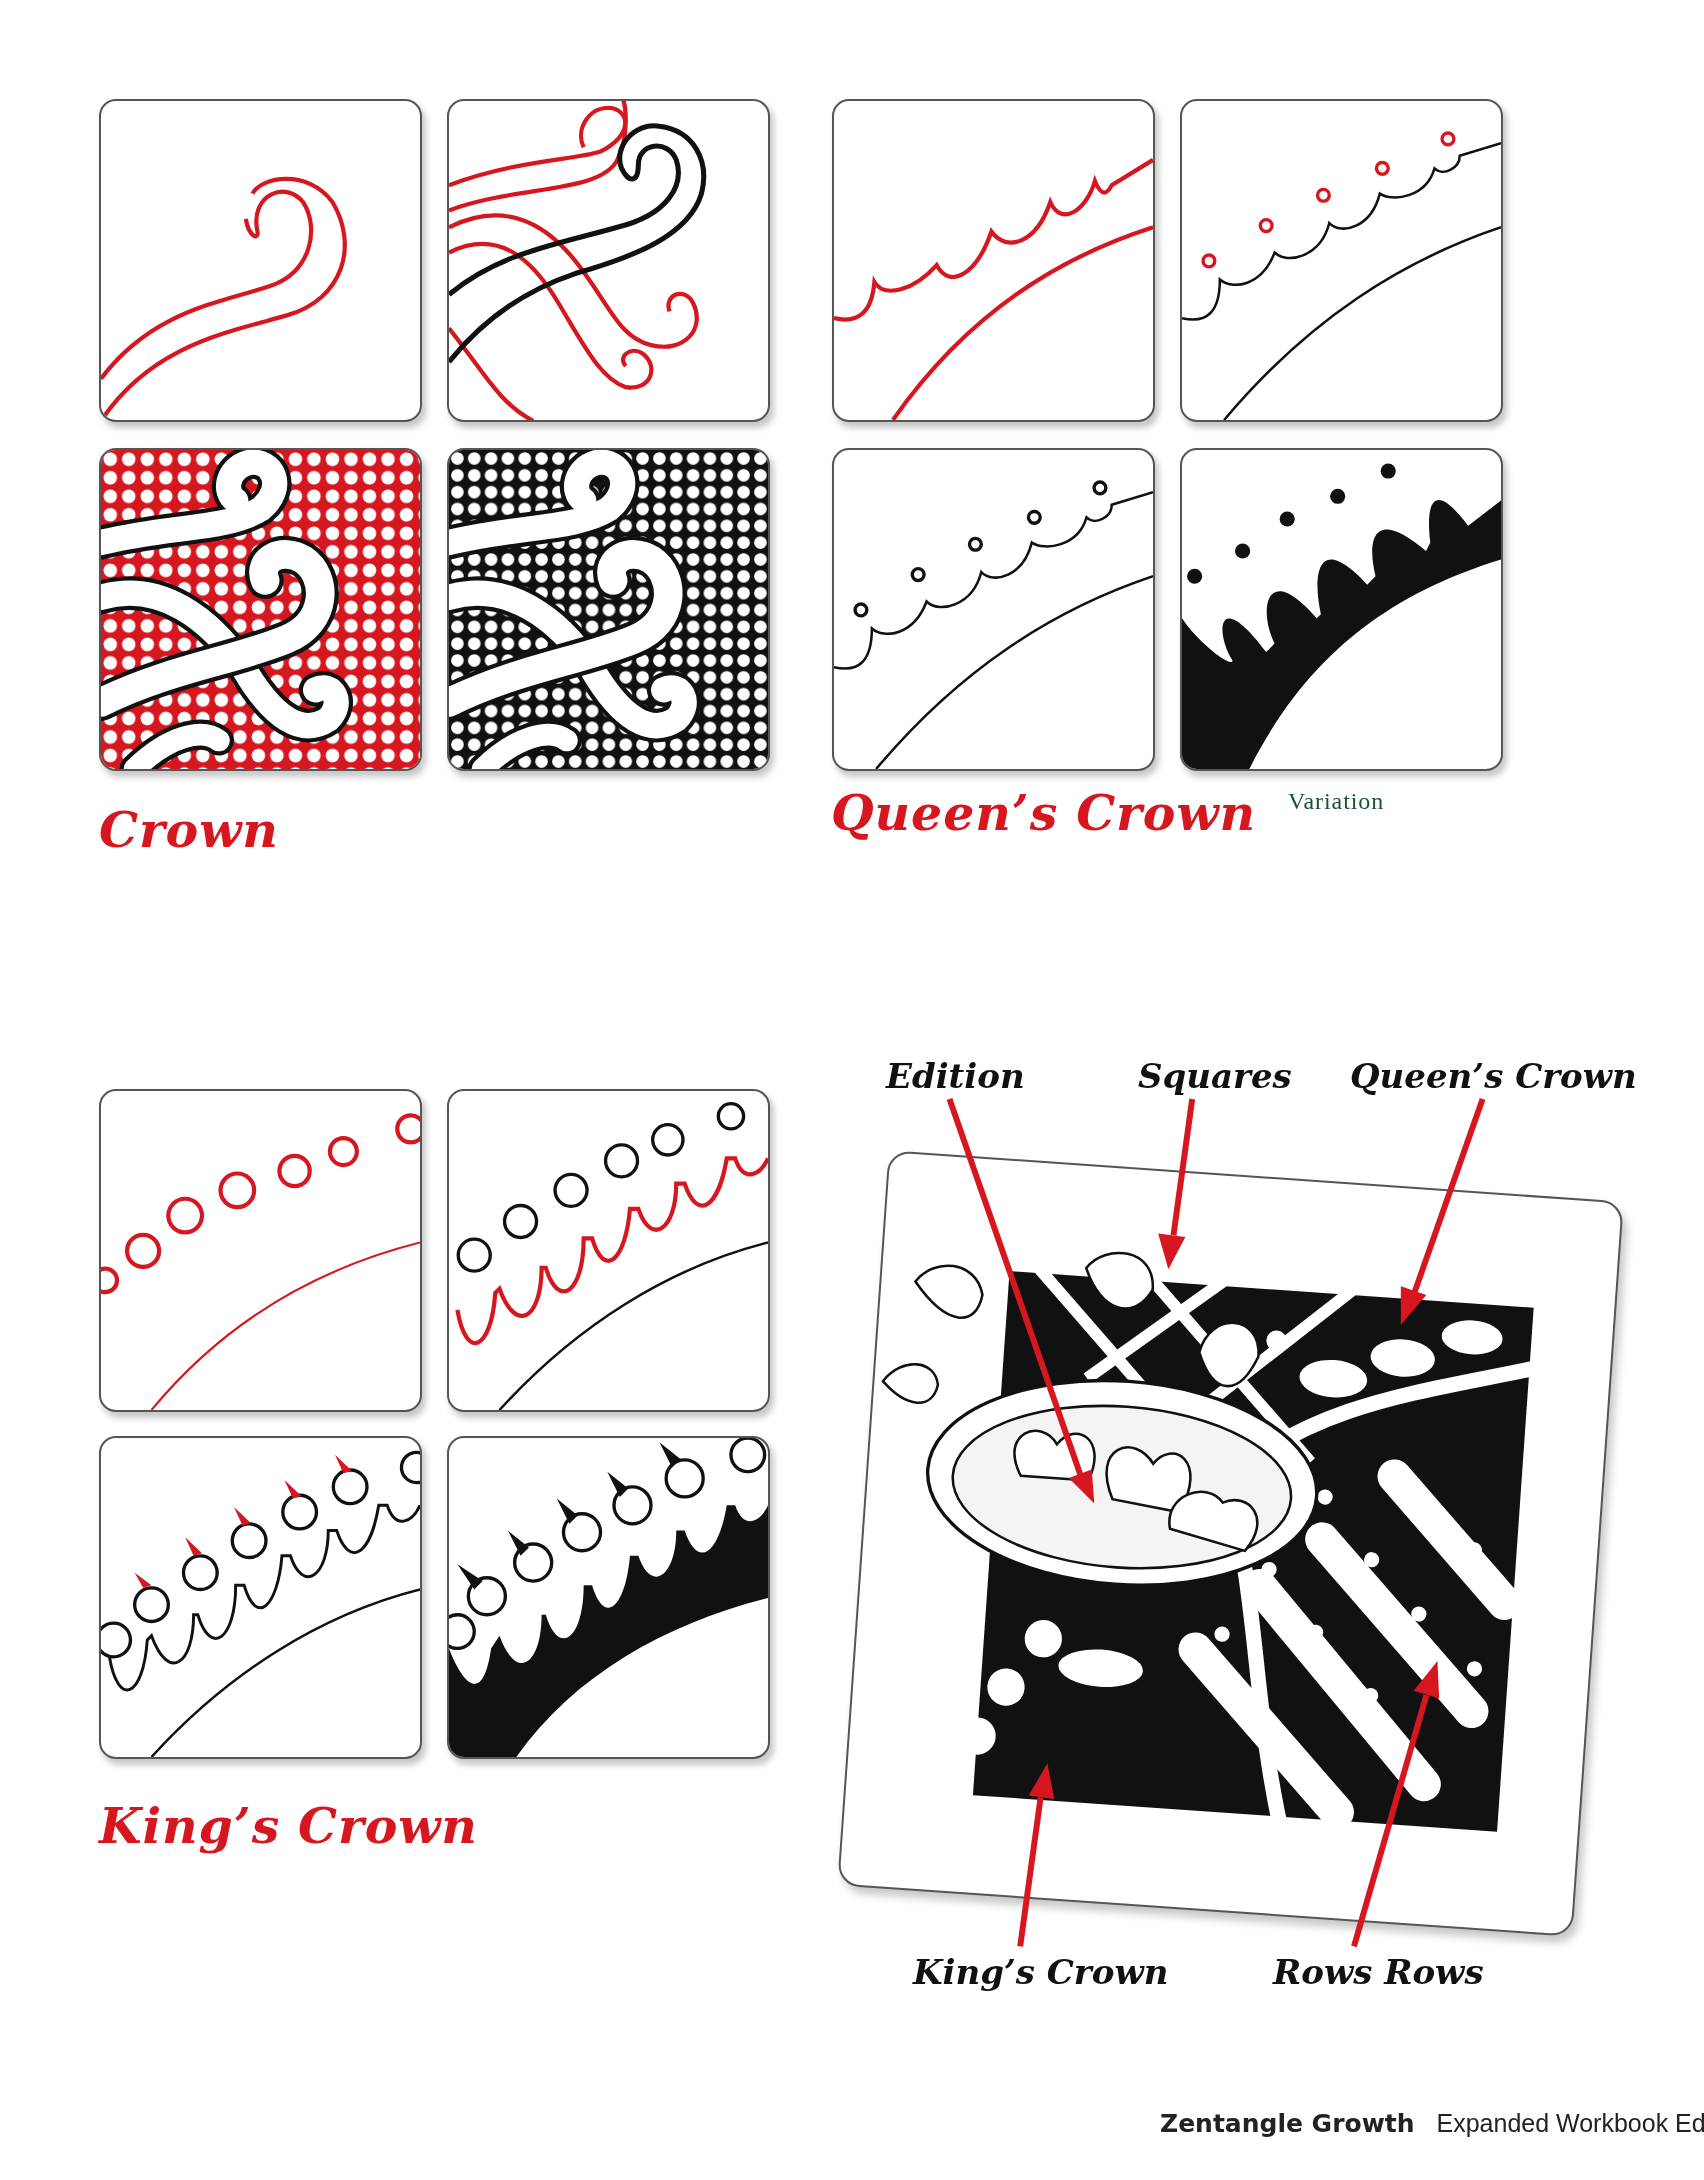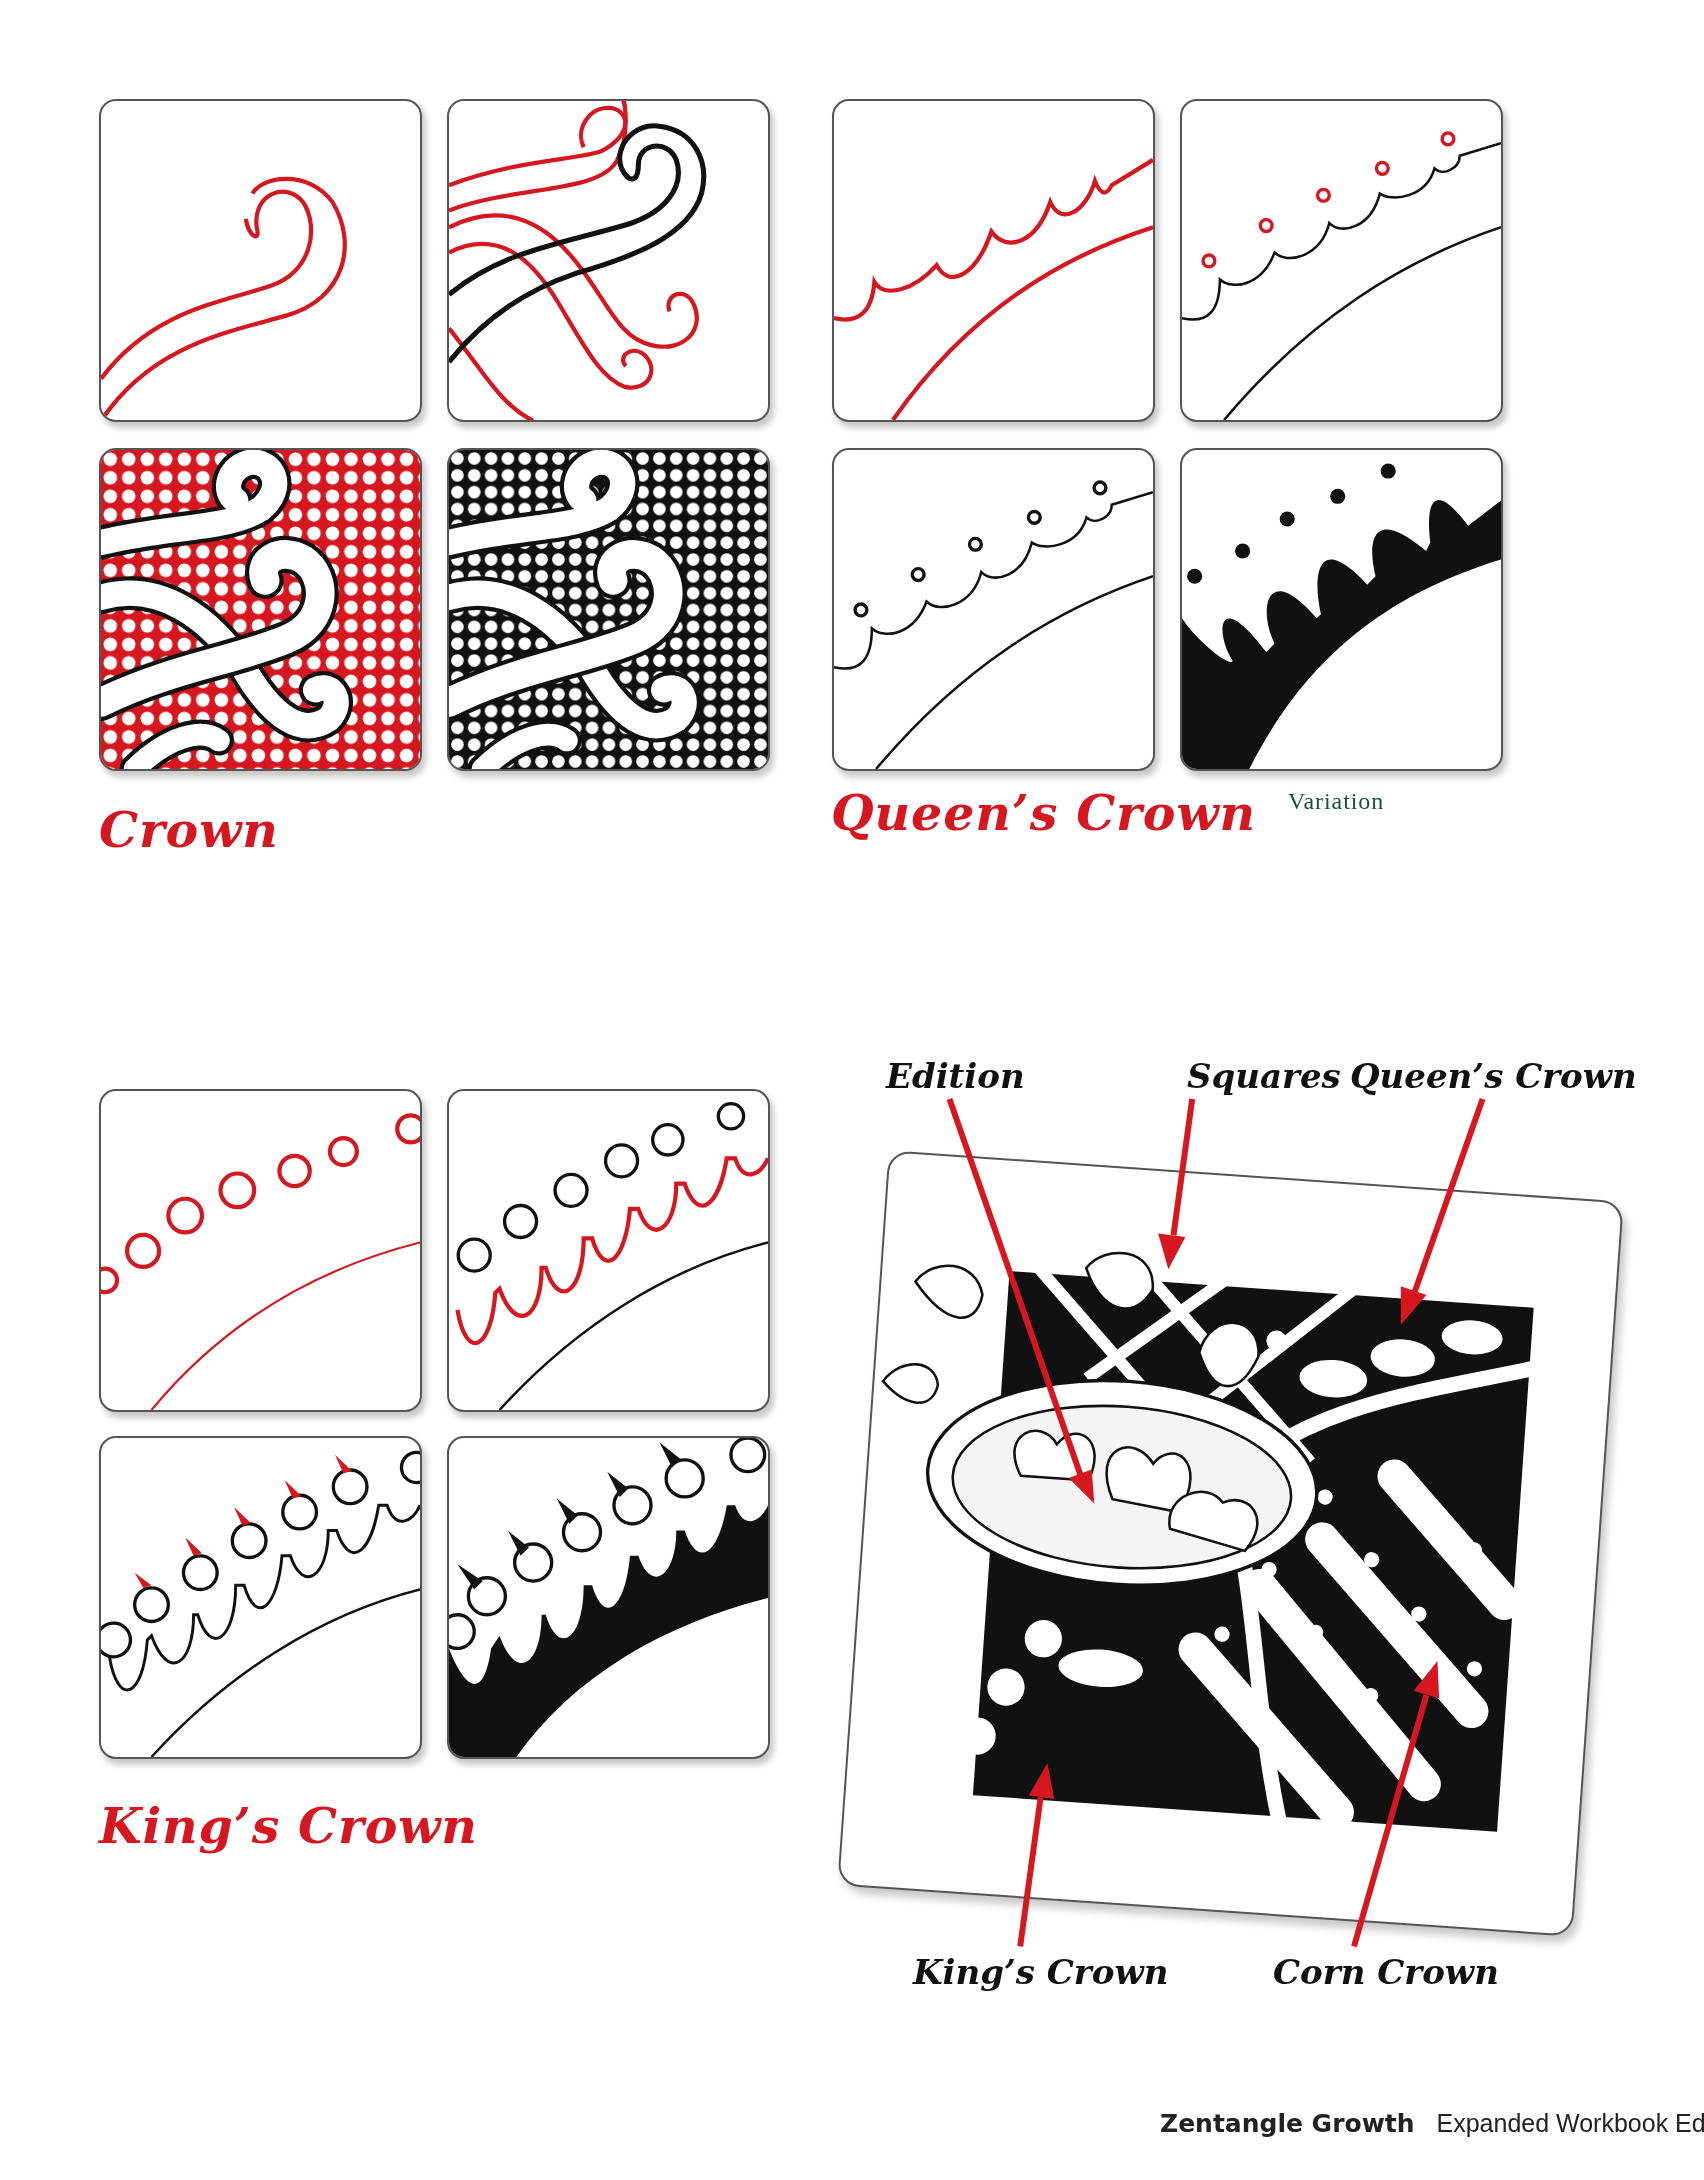--- a/index.html
+++ b/index.html
@@ -240,21 +240,21 @@
     <line x1="1741" y1="1290" x2="1660" y2="1520"></line>
     <polygon points="1645,1555 1645,1510 1675,1520" stroke="none"></polygon>
     <line x1="1198" y1="2285" x2="1222" y2="2110"></line>
     <polygon points="1230,2070 1208,2108 1238,2112" stroke="none"></polygon>
     <line x1="1590" y1="2285" x2="1675" y2="1990"></line>
     <polygon points="1688,1950 1660,1985 1690,1994" stroke="none"></polygon>
   </g>
 </svg>
 
 <div class="label" style="left:886px;top:1056px;">Edition</div>
-<div class="label" style="left:1187px;top:1056px;">Squares</div>
+<div class="label" style="left:1138px;top:1056px;">Squares</div>
 <div class="label" style="left:1350px;top:1056px;">Queen’s Crown</div>
 <div class="label" style="left:913px;top:1952px;">King’s Crown</div>
-<div class="label" style="left:1273px;top:1952px;">Corn Crown</div>
+<div class="label" style="left:1273px;top:1952px;">Rows Rows</div>
 
 <div class="footer">
   <span class="book">Zentangle Growth</span><span class="ed">Expanded Workbook Edition</span>
 </div>
 
 
 </body></html>

